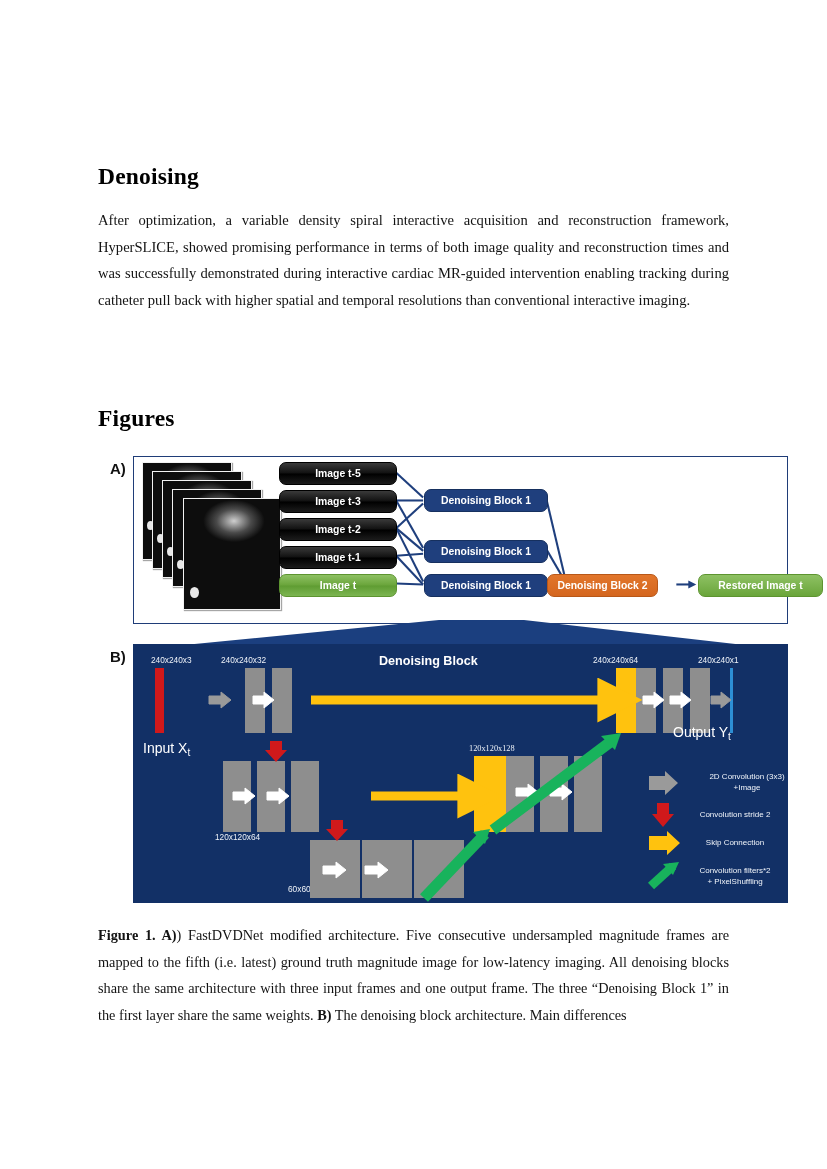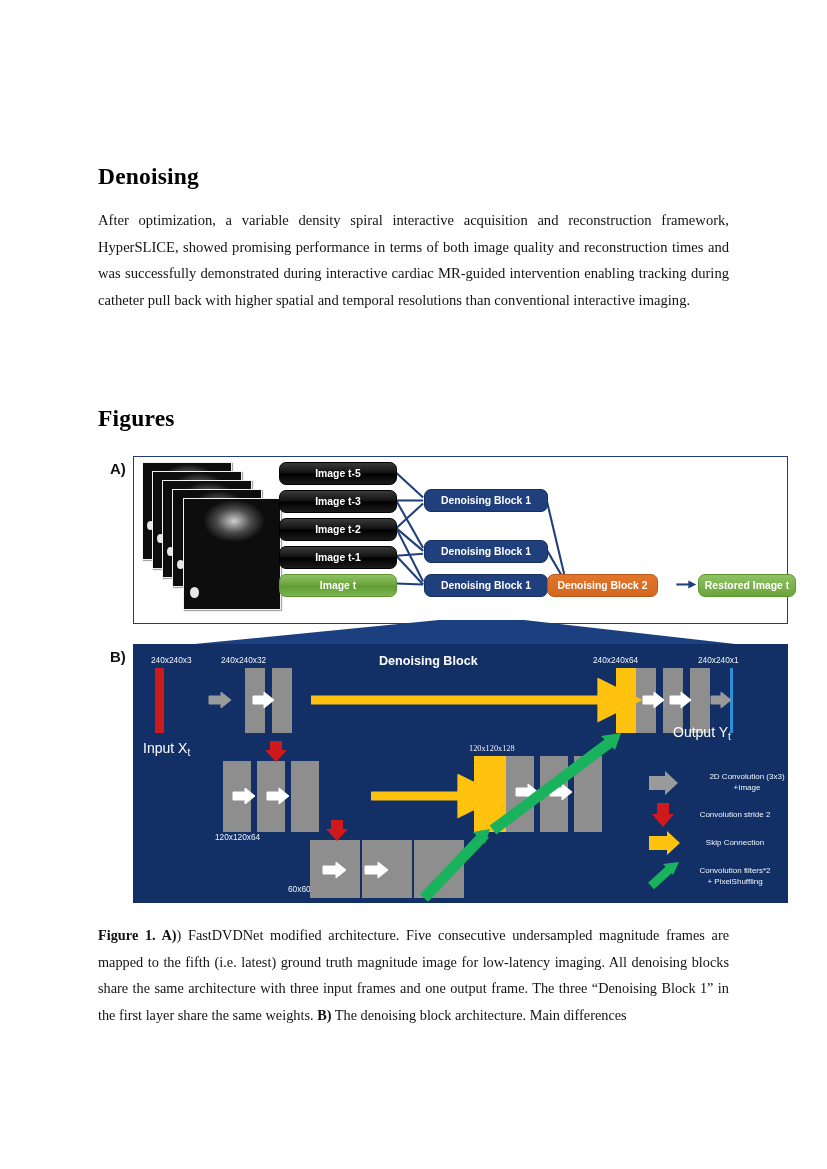--- a/index.html
+++ b/index.html
@@ -158,21 +158,21 @@
   #img-t4 { left: 145px; top: 5px;   width: 118px; height: 23px; }
   #img-t3 { left: 145px; top: 33px;  width: 118px; height: 23px; }
   #img-t2 { left: 145px; top: 61px;  width: 118px; height: 23px; }
   #img-t1 { left: 145px; top: 89px;  width: 118px; height: 23px; }
   #img-t  { left: 145px; top: 117px; width: 118px; height: 23px; }
 
   #den-b1-1 { left: 290px; top: 32px;  width: 124px; height: 23px; }
   #den-b1-2 { left: 290px; top: 83px;  width: 124px; height: 23px; }
   #den-b1-3 { left: 290px; top: 117px; width: 124px; height: 23px; }
   #den-b2   { left: 413px; top: 117px; width: 111px; height: 23px; }
-  #restored { left: 564px; top: 117px; width: 98px; height: 23px; }
+  #restored { left: 564px; top: 117px; width: 125px; height: 23px; }
 
   #mri-output {
     position: absolute;
     left: 564px; top: 8px;
     width: 96px; height: 99px;
     background:
       radial-gradient(ellipse 26% 18% at 56% 14%, #d8d8d8 0%, #4a4a4a 50%, #0b0b0b 85%),
       radial-gradient(circle 18% at 46% 47%, #b9b9b9 0%, #6a6a6a 55%, #1c1c1c 90%),
       radial-gradient(ellipse 22% 16% at 62% 66%, #7a7a7a 0%, #2a2a2a 60%, #0a0a0a 90%),
       radial-gradient(ellipse 34% 9% at 30% 86%, #d3d3d3 0%, #2a2a2a 65%, #070707 92%),

